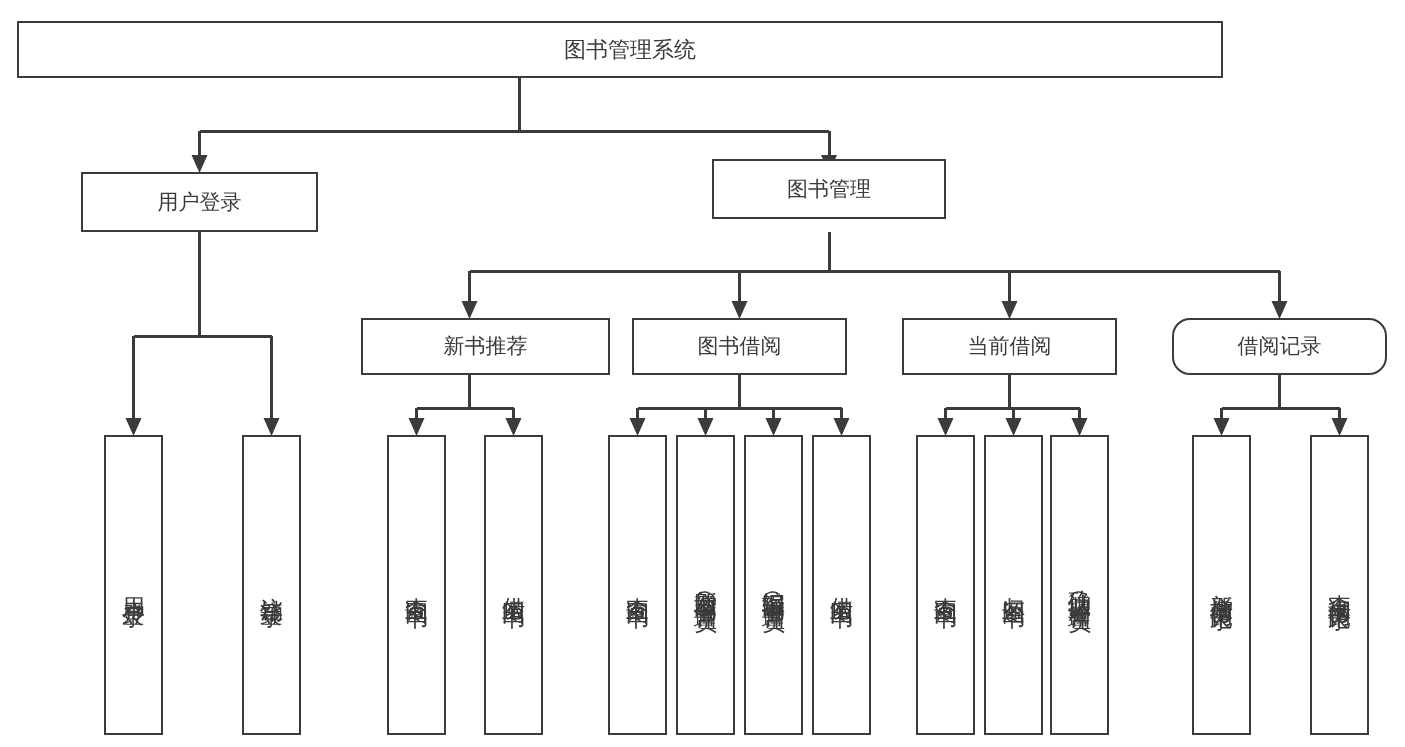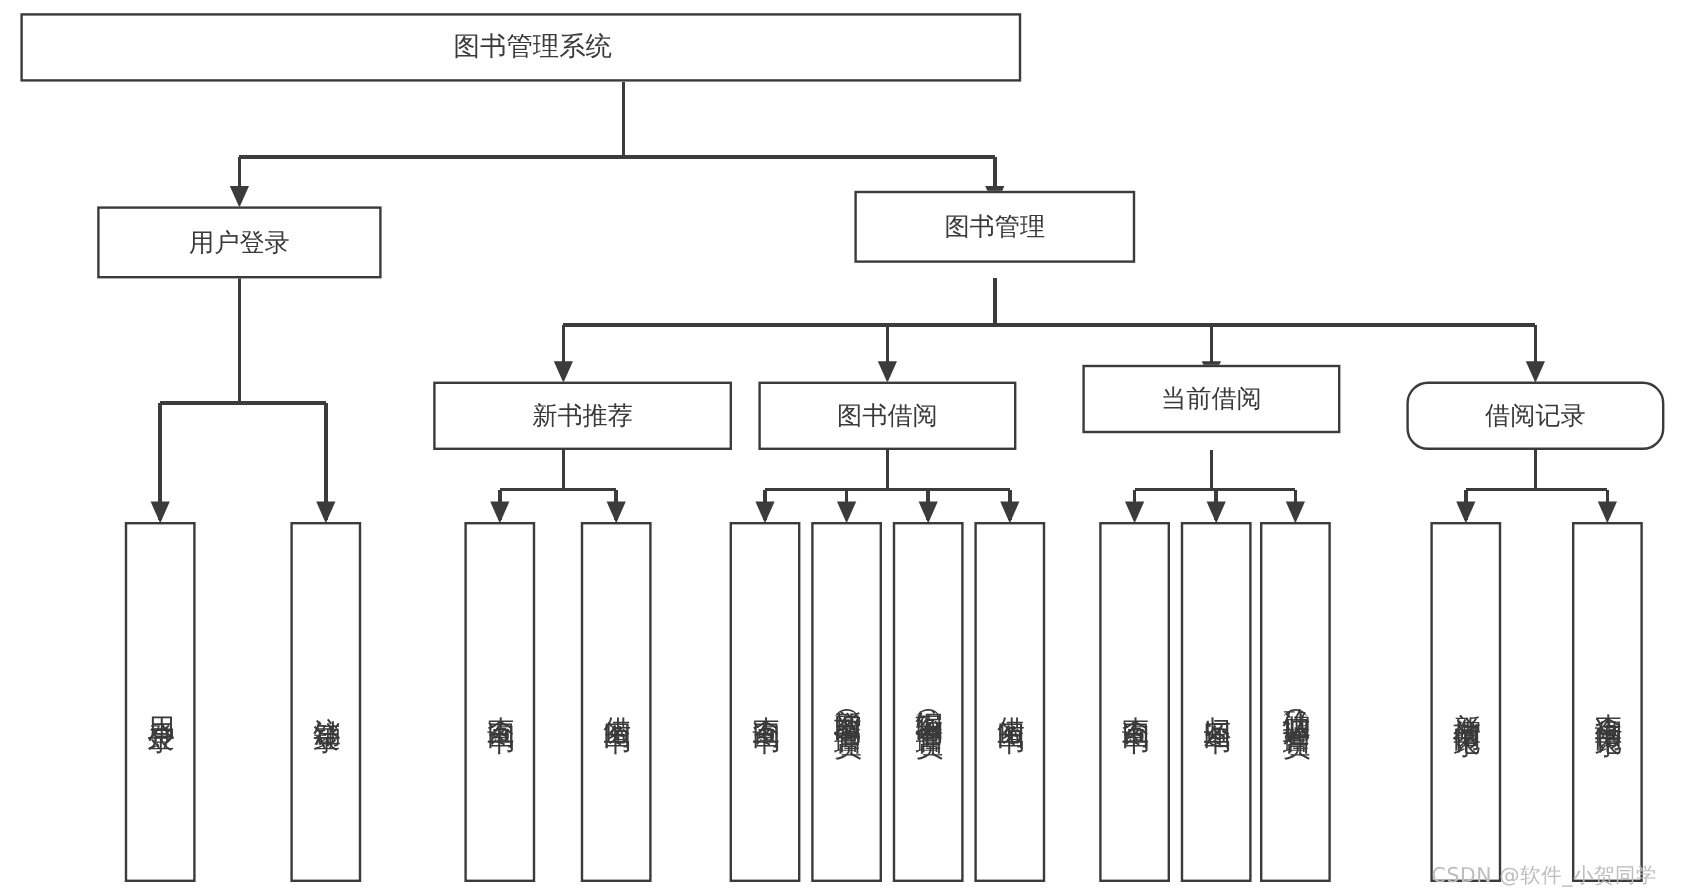--- a/index.html
+++ b/index.html
@@ -132,36 +132,36 @@
       <polygon points="1071.5,418 1087.5,418 1079.5,436" fill="#3b3b3b"></polygon>
       <line x1="1279.5" y1="375" x2="1279.5" y2="408" stroke="#3b3b3b" stroke-width="3" shape-rendering="crispEdges"></line>
       <line x1="1221.5" y1="408" x2="1339.5" y2="408" stroke="#3b3b3b" stroke-width="3" shape-rendering="crispEdges"></line>
       <line x1="1221.5" y1="408" x2="1221.5" y2="433" stroke="#3b3b3b" stroke-width="3" shape-rendering="crispEdges"></line>
       <polygon points="1213.5,418 1229.5,418 1221.5,436" fill="#3b3b3b"></polygon>
       <line x1="1339.5" y1="408" x2="1339.5" y2="433" stroke="#3b3b3b" stroke-width="3" shape-rendering="crispEdges"></line>
       <polygon points="1331.5,418 1347.5,418 1339.5,436" fill="#3b3b3b"></polygon>
     </svg>
 
   <div id="node-layer">
-      <div class="node level-root" style="left: 17px; top: 11px; width: 834px; height: 57px; padding-left: 20px;">
+      <div class="node level-root" style="left: 17px; top: 21px; width: 1206px; height: 57px; padding-left: 20px;">
         <span class="node-label">图书管理系统</span>
       </div>
       <div class="node level-1" style="left: 81px; top: 172px; width: 237px; height: 60px;">
         <span class="node-label">用户登录</span>
       </div>
       <div class="node level-1" style="left: 712px; top: 159px; width: 234px; height: 60px;">
         <span class="node-label">图书管理</span>
       </div>
       <div class="node level-2" style="left: 361px; top: 318px; width: 249px; height: 57px;">
         <span class="node-label">新书推荐</span>
       </div>
       <div class="node level-2" style="left: 632px; top: 318px; width: 215px; height: 57px;">
         <span class="node-label">图书借阅</span>
       </div>
-      <div class="node level-2" style="left: 902px; top: 304px; width: 215px; height: 57px;">
+      <div class="node level-2" style="left: 902px; top: 318px; width: 215px; height: 57px;">
         <span class="node-label">当前借阅</span>
       </div>
       <div class="node level-2" style="left: 1172px; top: 318px; width: 215px; height: 57px; border-radius: 18px;">
         <span class="node-label">借阅记录</span>
       </div>
       <div class="node level-leaf leaf" style="left: 104px; top: 435px; width: 59px; height: 300px;">
         <span class="node-label">用户登录</span>
       </div>
       <div class="node level-leaf leaf" style="left: 242px; top: 435px; width: 59px; height: 300px;">
         <span class="node-label">注销登录</span>
@@ -194,15 +194,14 @@
         <span class="node-label">确认归还（管理员）</span>
       </div>
       <div class="node level-leaf leaf" style="left: 1192px; top: 435px; width: 59px; height: 300px;">
         <span class="node-label">新增借阅记录</span>
       </div>
       <div class="node level-leaf leaf" style="left: 1310px; top: 435px; width: 59px; height: 300px;">
         <span class="node-label">查询借阅记录</span>
       </div>
     </div>
 
-  <div class="watermark" style="left: 1193px; top: 718px;">CSDN @软件_小贺同学</div>
 
 </div>
 
 </body></html>

